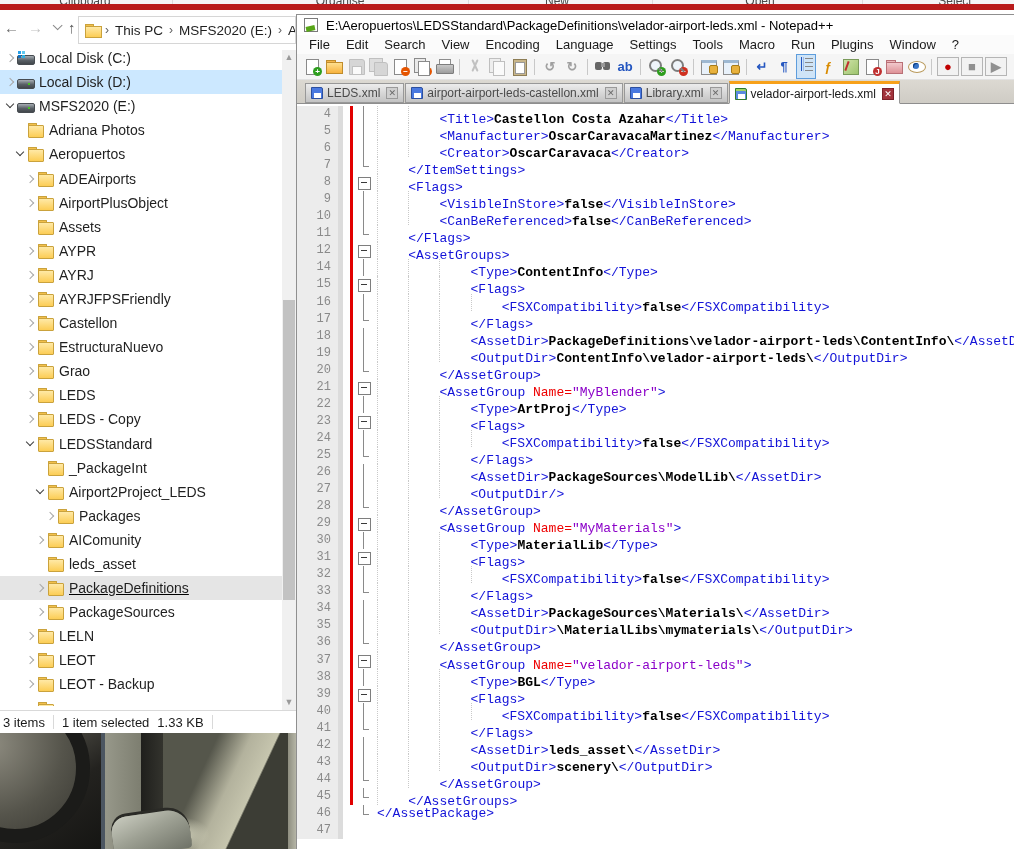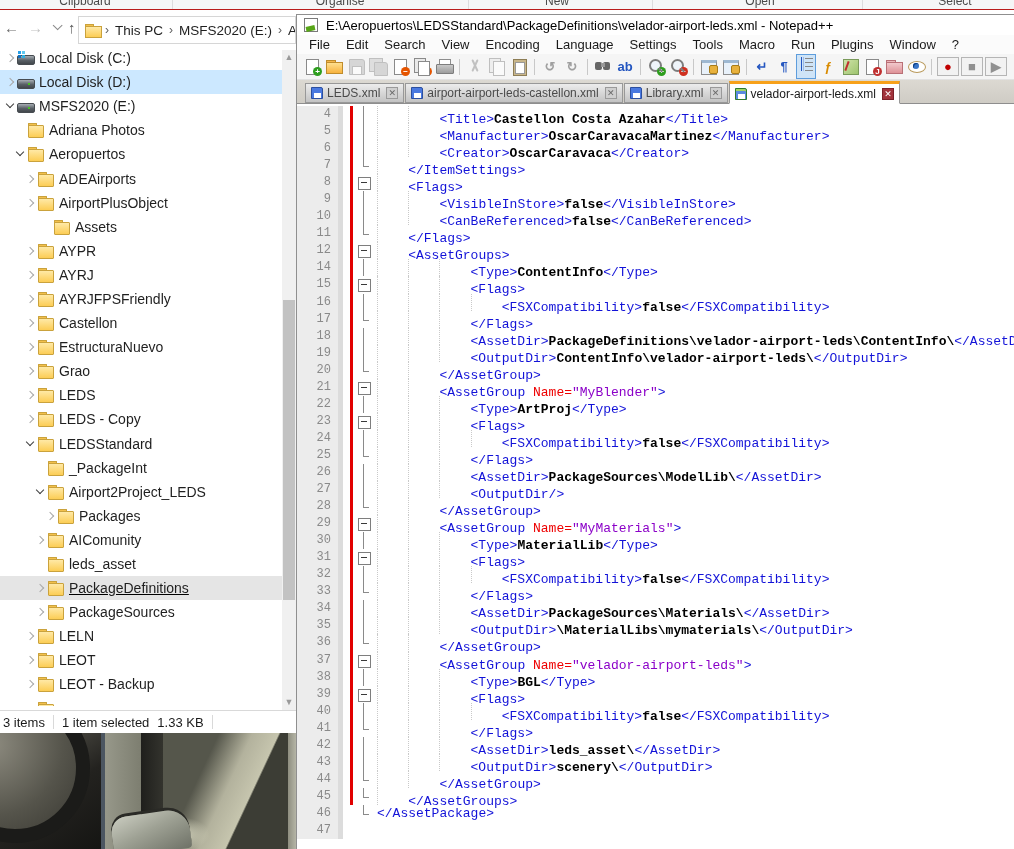--- a/index.html
+++ b/index.html
@@ -1,20 +1,20 @@
 <!DOCTYPE html>
 <html><head>
 <meta charset="utf-8">
 <style>
   html,body{width:1014px;height:849px;margin:0;overflow:hidden;background:#fff;
     font-family:"Liberation Sans",sans-serif;}
   *{box-sizing:border-box;}
   
   .ribbon{position:absolute;left:0;top:0;width:1014px;height:10px;background:#f5f6f7;
-    border-bottom:1px solid #b91c1c;overflow:hidden;}
+    border-bottom:6px solid #b91c1c;overflow:hidden;}
   .rlabel{position:absolute;top:-6px;font-size:12px;color:#4a4a4a;transform:translateX(-50%);}
   .rsep{position:absolute;top:0;width:1px;height:10px;background:#dcdcde;}
   
   .explorer{position:absolute;left:0;top:10px;width:296px;height:723px;background:#fff;}
   .navbar{position:absolute;left:0;top:0;width:100%;height:40px;background:#fff;}
   .navarrows{position:absolute;left:4px;top:9px;display:flex;align-items:center;gap:9px;font-size:15px;}
   .abox{position:absolute;left:78px;top:6px;right:0;height:28px;border:1px solid #d6d6d6;
     background:#fff;display:flex;align-items:center;overflow:hidden;white-space:nowrap;}
   .crumb{font-size:13.5px;color:#1f1f1f;padding:0 2px;}
   .csep{font-size:12px;color:#606060;padding:0 4px;}
@@ -216,21 +216,21 @@
       <div class="trow" style="padding-left: 24px;">
         <span class="chev right"></span>
         <span class="fic folder"></span>
         <span class="tlabel">ADEAirports</span>
       </div>
       <div class="trow" style="padding-left: 24px;">
         <span class="chev right"></span>
         <span class="fic folder"></span>
         <span class="tlabel">AirportPlusObject</span>
       </div>
-      <div class="trow" style="padding-left: 40px;">
+      <div class="trow" style="padding-left: 24px;">
         <span class="chev none"></span>
         <span class="fic folder"></span>
         <span class="tlabel">Assets</span>
       </div>
       <div class="trow" style="padding-left: 24px;">
         <span class="chev right"></span>
         <span class="fic folder"></span>
         <span class="tlabel">AYPR</span>
       </div>
       <div class="trow" style="padding-left: 24px;">

